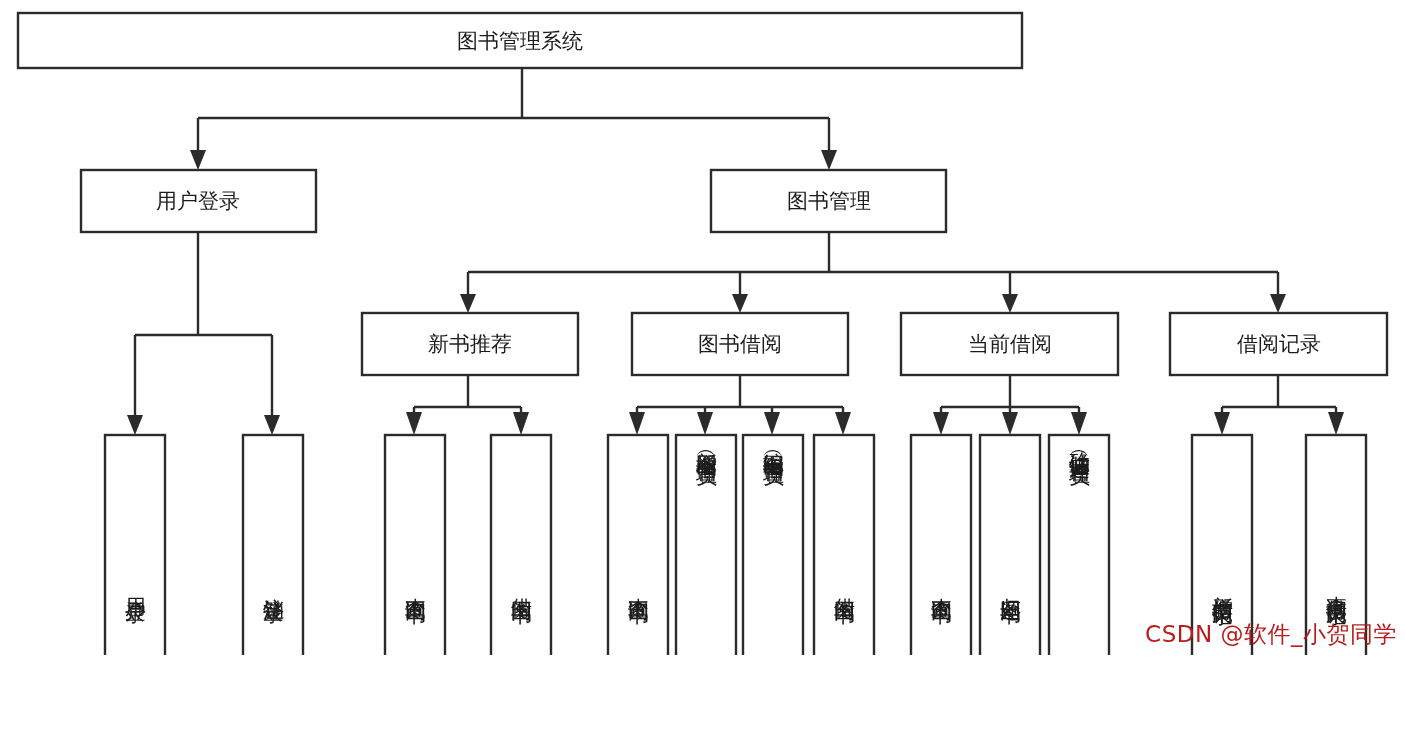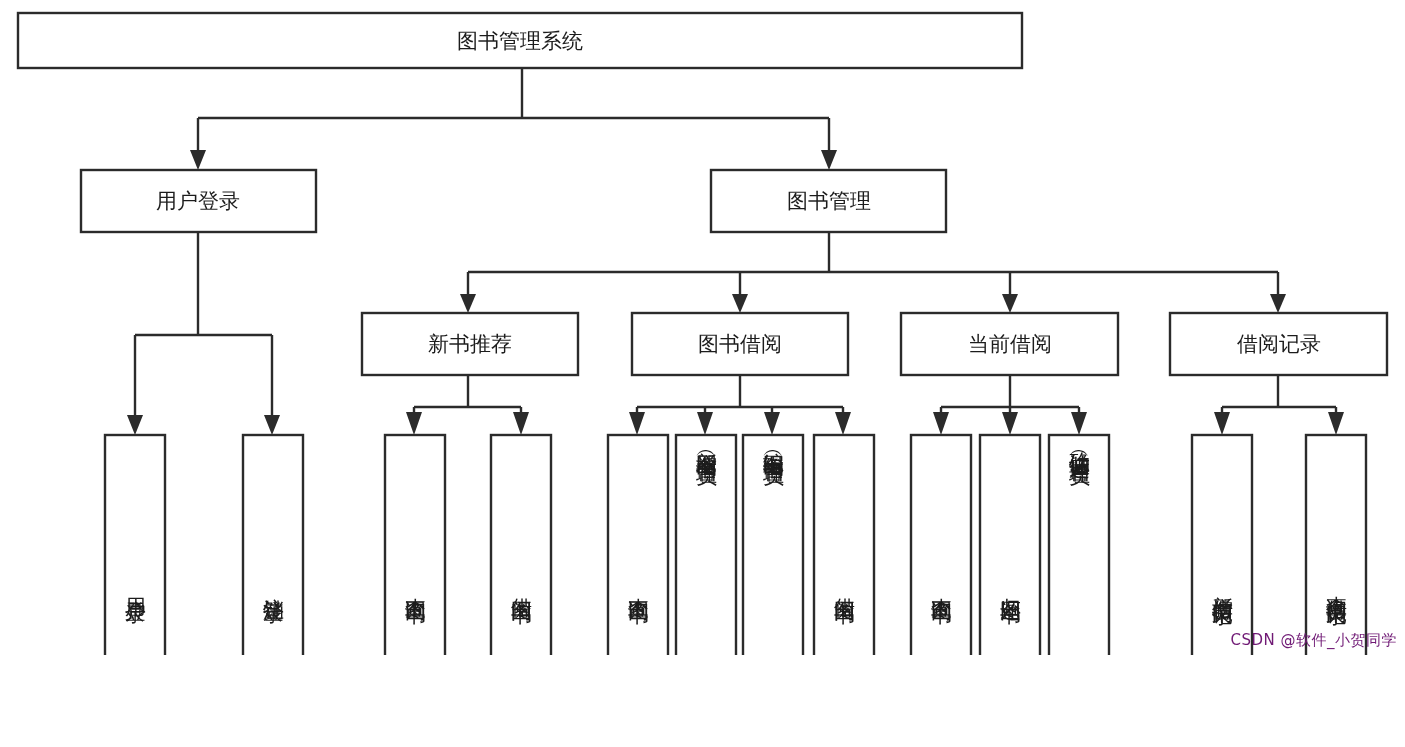--- a/index.html
+++ b/index.html
@@ -64,22 +64,22 @@
     color: #1c1c1c;
     letter-spacing: 2px;
     white-space: nowrap;
     text-align: center;
   }
   .watermark {
     position: absolute;
     right: 8px;
     bottom: 5px;
     font-family: "DejaVu Sans", "Liberation Sans", sans-serif;
-    font-size: 15px;
-    color: #701a75;
+    font-size: 23px;
+    color: #b91c1c;
     white-space: nowrap;
     letter-spacing: 0.5px;
   }
 </style>
 </head>
 <body>
 
 <div id="diagram-root">
 
   <svg class="diagram-canvas" viewBox="0 0 1405 747">

